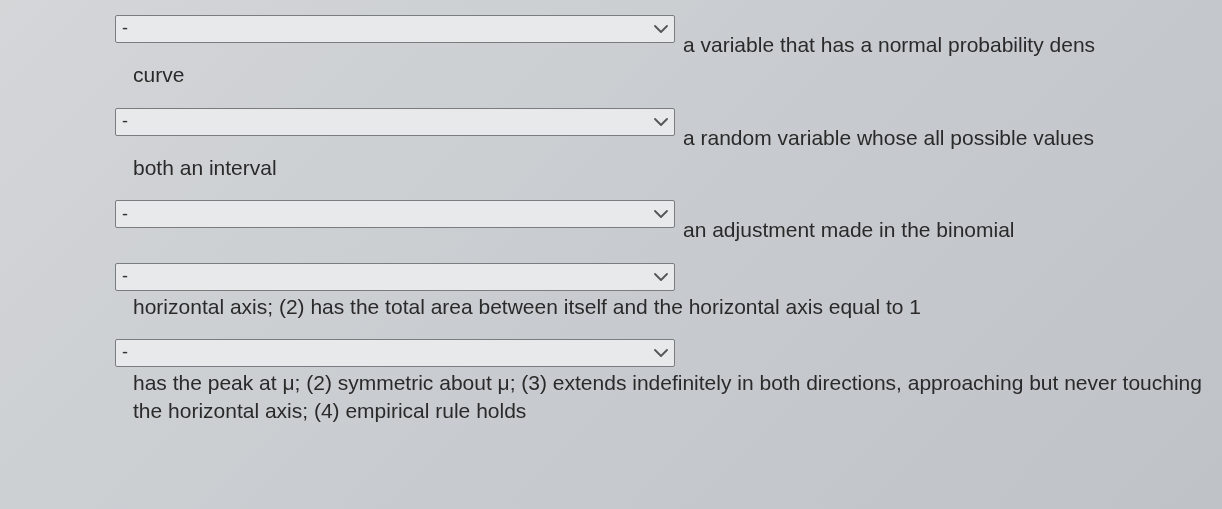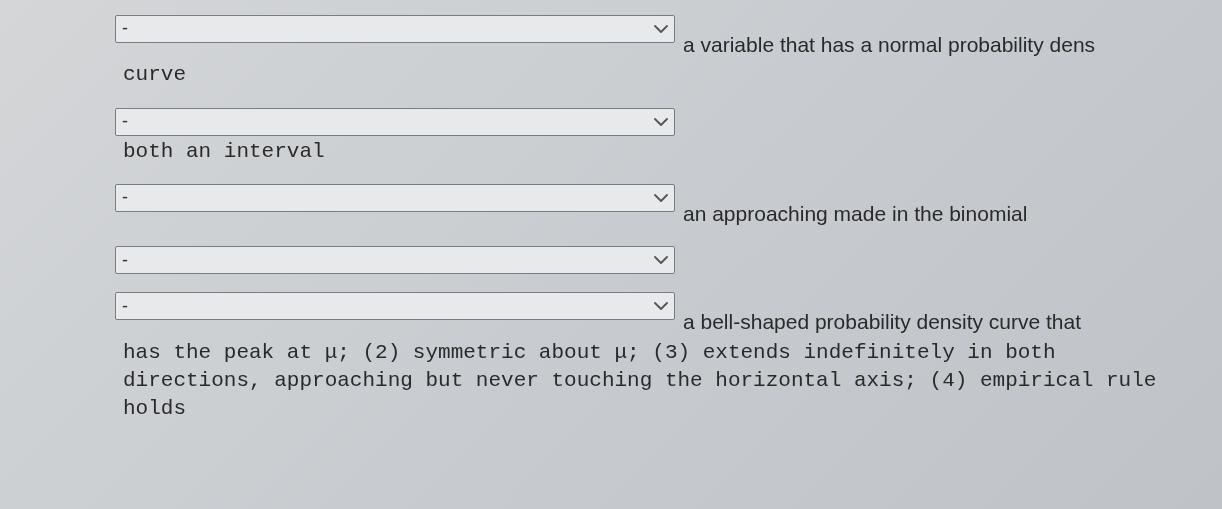--- a/index.html
+++ b/index.html
@@ -60,22 +60,21 @@
       line-height: 1.35;
     }
     .def-inline {
       display: inline;
       padding-top: 2px;
       margin-top: 14px;
     }
     .def-continuation {
       display: block;
       margin-top: 2px;
-      margin-left: 8px;
-      font-family: Liberation Mono, monospace;
+      margin-left: 18px;
     }
   </style>
 </head>
 <body>
 
 <div class="item">
   <div class="item-row">
     <div class="dropdown">
       <span class="dropdown-value">-</span>
       <span class="dropdown-chevron">
@@ -92,57 +91,58 @@
 <div class="item">
   <div class="item-row">
     <div class="dropdown">
       <span class="dropdown-value">-</span>
       <span class="dropdown-chevron">
         <svg viewBox="0 0 14 10">
             <path d="M1 2 L7 8 L13 2" stroke="#555" stroke-width="1.8" fill="none" stroke-linecap="round" stroke-linejoin="round"></path>
           </svg>
       </span>
     </div>
+    <span class="def-text def-inline">a random variable whose all possible values</span>
   </div>
   <span class="def-text def-continuation">both an interval</span>
 </div>
 
 <div class="item">
   <div class="item-row">
     <div class="dropdown">
       <span class="dropdown-value">-</span>
       <span class="dropdown-chevron">
         <svg viewBox="0 0 14 10">
             <path d="M1 2 L7 8 L13 2" stroke="#555" stroke-width="1.8" fill="none" stroke-linecap="round" stroke-linejoin="round"></path>
           </svg>
       </span>
     </div>
-    <span class="def-text def-inline">an approaching made in the binomial</span>
+    <span class="def-text def-inline">an adjustment made in the binomial</span>
   </div>
 </div>
 
 <div class="item">
   <div class="item-row">
     <div class="dropdown">
       <span class="dropdown-value">-</span>
       <span class="dropdown-chevron">
         <svg viewBox="0 0 14 10">
             <path d="M1 2 L7 8 L13 2" stroke="#555" stroke-width="1.8" fill="none" stroke-linecap="round" stroke-linejoin="round"></path>
           </svg>
       </span>
     </div>
   </div>
+  <span class="def-text def-continuation">horizontal axis; (2) has the total area between itself and the horizontal axis equal to 1</span>
 </div>
 
 <div class="item">
   <div class="item-row">
     <div class="dropdown">
       <span class="dropdown-value">-</span>
       <span class="dropdown-chevron">
         <svg viewBox="0 0 14 10">
             <path d="M1 2 L7 8 L13 2" stroke="#555" stroke-width="1.8" fill="none" stroke-linecap="round" stroke-linejoin="round"></path>
           </svg>
       </span>
     </div>
-    <span class="def-text def-inline">a bell-shaped probability density curve that</span>
   </div>
   <span class="def-text def-continuation">has the peak at μ; (2) symmetric about μ; (3) extends indefinitely in both directions, approaching but never touching the horizontal axis; (4) empirical rule holds</span>
 </div>
 
 </body></html>

